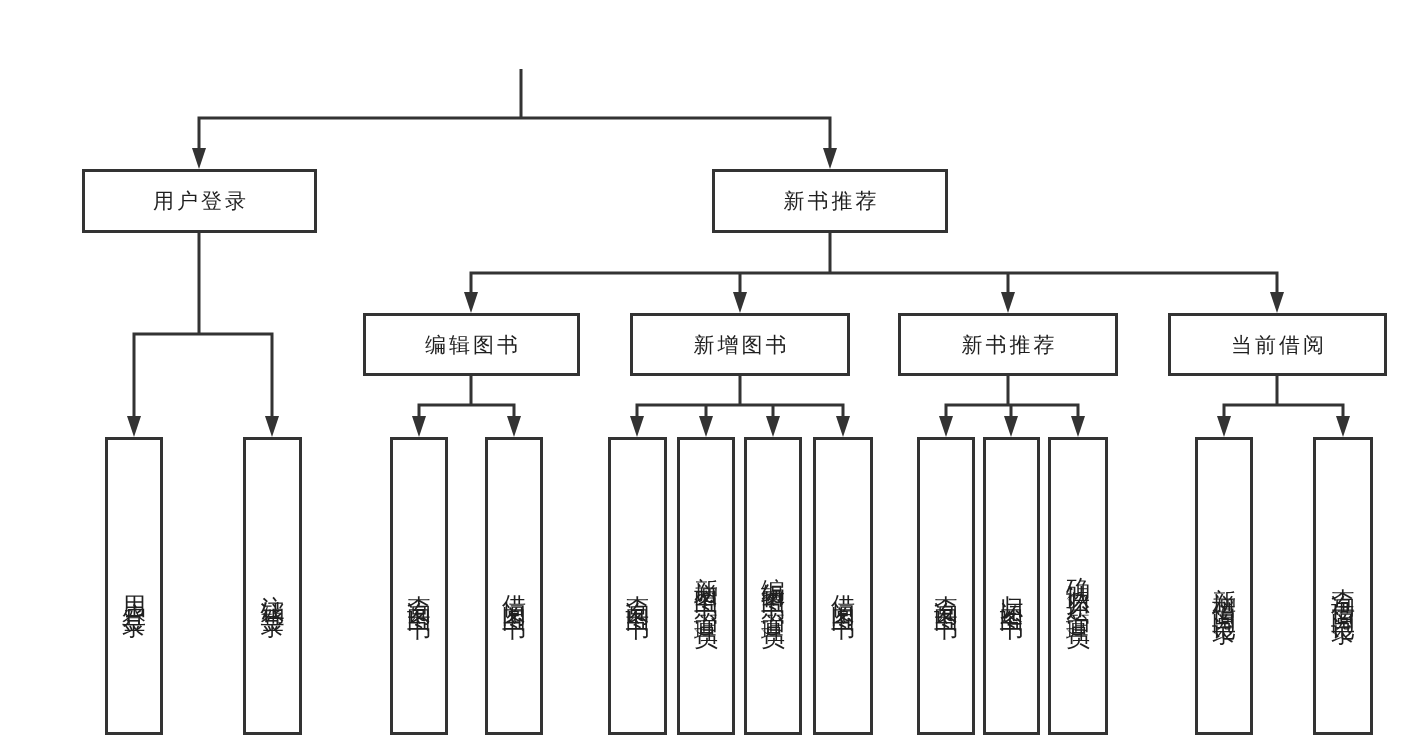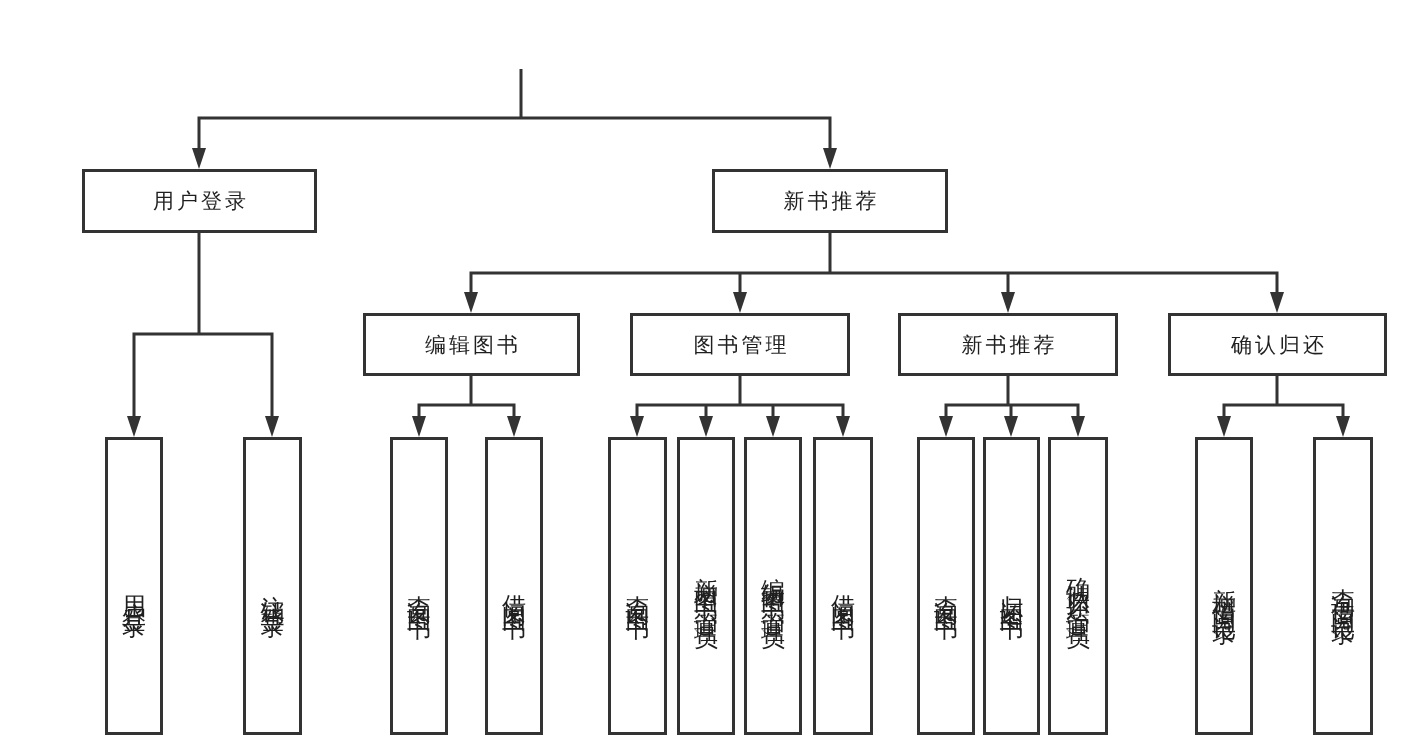--- a/index.html
+++ b/index.html
@@ -98,27 +98,27 @@
     <span>用户登录</span>
   </div>
   <div class="box h" style="left:712px;top:169px;width:236px;height:64px">
     <span>新书推荐</span>
   </div>
 
   <div class="box h" style="left:363px;top:313px;width:217px;height:63px">
     <span>编辑图书</span>
   </div>
   <div class="box h" style="left:630px;top:313px;width:220px;height:63px">
-    <span>图书管理</span>
+    <span>新增图书</span>
   </div>
   <div class="box h" style="left:898px;top:313px;width:220px;height:63px">
     <span>新书推荐</span>
   </div>
   <div class="box h" style="left:1168px;top:313px;width:219px;height:63px">
-    <span>确认归还</span>
+    <span>当前借阅</span>
   </div>
 
   <div class="box v" style="left:105px;top:437px;width:58px;height:298px">
     <span>用户登录</span>
   </div>
   <div class="box v" style="left:243px;top:437px;width:59px;height:298px">
     <span>注销登录</span>
   </div>
 
   <div class="box v" style="left:390px;top:437px;width:58px;height:298px">

